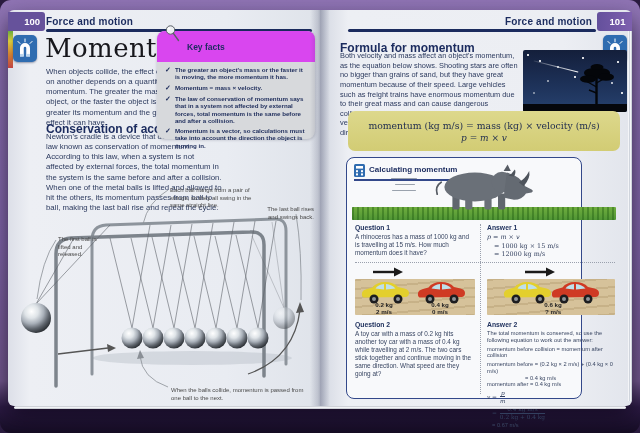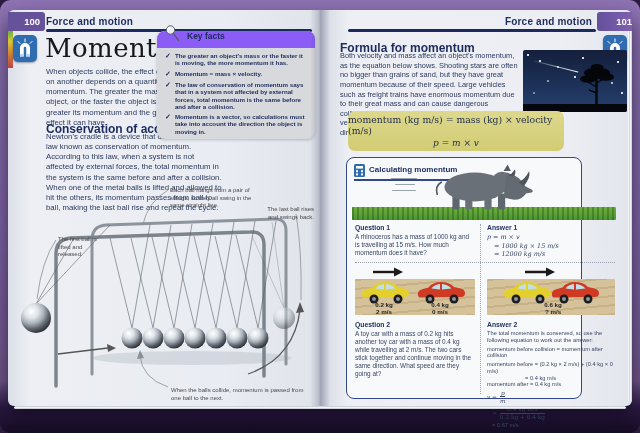--- a/index.html
+++ b/index.html
@@ -19,60 +19,60 @@
     background:linear-gradient(90deg,rgba(40,45,80,0) 0,rgba(40,45,80,.18) 40%,rgba(40,45,80,.30) 52%,rgba(40,45,80,0) 100%);}
   .edge-right{position:absolute;right:0;top:5px;bottom:5px;width:4px;
     background:repeating-linear-gradient(90deg,#f4f5f8 0 1px,#cfd4dc 1px 2px);}
   .abs{position:absolute;}
   .chapter-hdr{font-size:10px;font-weight:bold;color:#1b2b5e;letter-spacing:.2px;}
   .hdr-rule{height:3px;background:#1b2b5e;border-radius:2px;}
   .rainbow-edge{left:0;top:2px;width:5px;height:56px;
     background:linear-gradient(180deg,#2e8f7a 0%,#46a23e 28%,#d8c93a 52%,#d08430 74%,#c04343 100%);}
   .page-tab{height:19px;background:#66529b;color:#fff;font-size:9.5px;font-weight:bold;line-height:19px;}
   .tab-left{left:0;top:2px;width:37px;border-radius:0 3px 3px 0;text-align:right;padding-right:5px;box-sizing:border-box;}
-  .tab-right{left:277px;top:2px;width:35px;border-radius:3px 0 0 3px;text-align:right;padding-left:6px;box-sizing:border-box;
+  .tab-right{left:277px;top:2px;width:35px;border-radius:3px 0 0 3px;text-align:center;padding-left:6px;box-sizing:border-box;
     background:linear-gradient(90deg,#64509c,#7e60ae);}
   .magnet{width:24px;height:27px;background:#2f6cb0;border-radius:5px;display:flex;align-items:center;justify-content:center;
     box-shadow:0 1px 2px rgba(20,30,70,.4);}
   .page-title{font-family:"DejaVu Serif",serif;font-size:26px;font-weight:500;color:#17171c;letter-spacing:.4px;}
   .bodytxt{font-size:7.8px;line-height:1.3;color:#2c3a5e;}
   .subhead{font-size:12px;font-weight:bold;color:#1b2b5e;}
   
   .keyfacts{left:149px;top:21px;width:158px;height:108px;background:#d7d9dc;border-radius:8px;
     box-shadow:0 1px 3px rgba(40,40,60,.25);}
-  .kf-head{height:17px;background:#8b5cf6;border-radius:8px 8px 0 0;display:flex;}
+  .kf-head{height:31px;background:#d946ef;border-radius:8px 8px 0 0;display:flex;align-items:center;}
   .kf-title{margin-left:30px;font-size:8.5px;font-weight:bold;color:#1b2b5e;}
   .kf-items{padding:4px 8px 3px 8px;display:flex;flex-direction:column;gap:3px;}
   .kf-item{display:flex;gap:4px;font-size:6.2px;line-height:1.18;color:#1c2b5a;font-weight:600;}
   .kf-check{flex:0 0 auto;font-size:7px;color:#1c2b5a;}
   .note{font-size:6px;line-height:1.25;color:#4a4a4a;}
   
   .night{left:203px;top:40px;width:104px;height:62px;border-radius:2px;overflow:hidden;
     background:linear-gradient(180deg,#141f3b 0%,#1d3158 55%,#27426f 100%);}
   .night .ground{position:absolute;left:0;right:0;bottom:0;height:8px;background:#05070c;}
   .night .streak{position:absolute;left:10px;top:16px;width:46px;height:1.4px;background:linear-gradient(90deg,rgba(255,255,255,.1),#fff);
     transform:rotate(14deg);border-radius:1px;}
   .night .stars{position:absolute;left:4px;top:4px;width:1.5px;height:1.5px;background:#fff;border-radius:50%;
     box-shadow:12px 6px #fff,30px 12px rgba(255,255,255,.8),55px 3px #fff,72px 16px rgba(255,255,255,.7),
     90px 7px #fff,20px 26px rgba(255,255,255,.6),47px 22px #fff,84px 28px rgba(255,255,255,.8),6px 38px rgba(255,255,255,.5),94px 38px #fff;}
-  .formula-box{left:28px;top:101px;width:216px;height:40px;border-radius:7px;
+  .formula-box{left:28px;top:101px;width:272px;height:40px;border-radius:7px;
     background:linear-gradient(180deg,#ddd88c,#d2cc74);display:flex;flex-direction:column;align-items:center;justify-content:center;gap:2px;}
   .formula-l1{font-family:"DejaVu Serif",serif;font-size:9.3px;color:#23304f;}
   .formula-l2{font-family:"DejaVu Serif",serif;font-style:italic;font-size:9px;color:#23304f;}
   .calcbox{left:26px;top:147px;width:236px;height:242px;border:1.6px solid #33488a;border-radius:8px;background:#f8f9fb;box-sizing:border-box;}
   .calc-title{font-size:8px;font-weight:bold;color:#1b2b5e;}
   .calc-rule{left:7px;top:21px;width:110px;height:1.5px;background:#33488a;}
   .grass{left:5px;top:49px;width:264px;height:13px;border-radius:1px;
     background:linear-gradient(180deg,#6fae3e,#4f9434);}
   .grass::before{content:"";position:absolute;inset:0;
     background:repeating-linear-gradient(90deg,rgba(20,80,10,.35) 0 2px,transparent 2px 5px);}
   .speedlines div{height:1.4px;background:#9aa2ad;border-radius:1px;margin-bottom:4.5px;}
   .qa-h{font-size:6.8px;font-weight:bold;color:#21335f;margin-bottom:2px;}
   .qa-t{font-size:6.4px;line-height:1.25;color:#3a4763;}
-  .mathline{font-family:"DejaVu Serif",serif;font-size:6.4px;line-height:1.35;color:#33405f;font-style:italic;}
+  .mathline{font-family:"DejaVu Serif",serif;font-size:6.4px;line-height:1.35;color:#33405f;}
   .mathline.ind{margin-left:7px;}
   .vdiv{border-left:1px dotted #9aa0ad;}
   .hdash{border-top:1px dotted #9aa0ad;}
   .road{top:121px;height:36px;background:#d6c29a;border-radius:1px;overflow:hidden;}
   .road::before{content:"";position:absolute;inset:0;
     background:repeating-linear-gradient(175deg,rgba(120,90,40,.16) 0 2px,transparent 2px 9px);}
   .car{position:absolute;width:50px;height:24px;}
   .carlabel{position:absolute;text-align:center;font-size:6.2px;font-weight:bold;line-height:1.15;color:#1d1d1f;}
   .a2line{font-size:5.7px;line-height:1.16;color:#3a4763;}
   .a2gap{margin-top:2.5px;}

